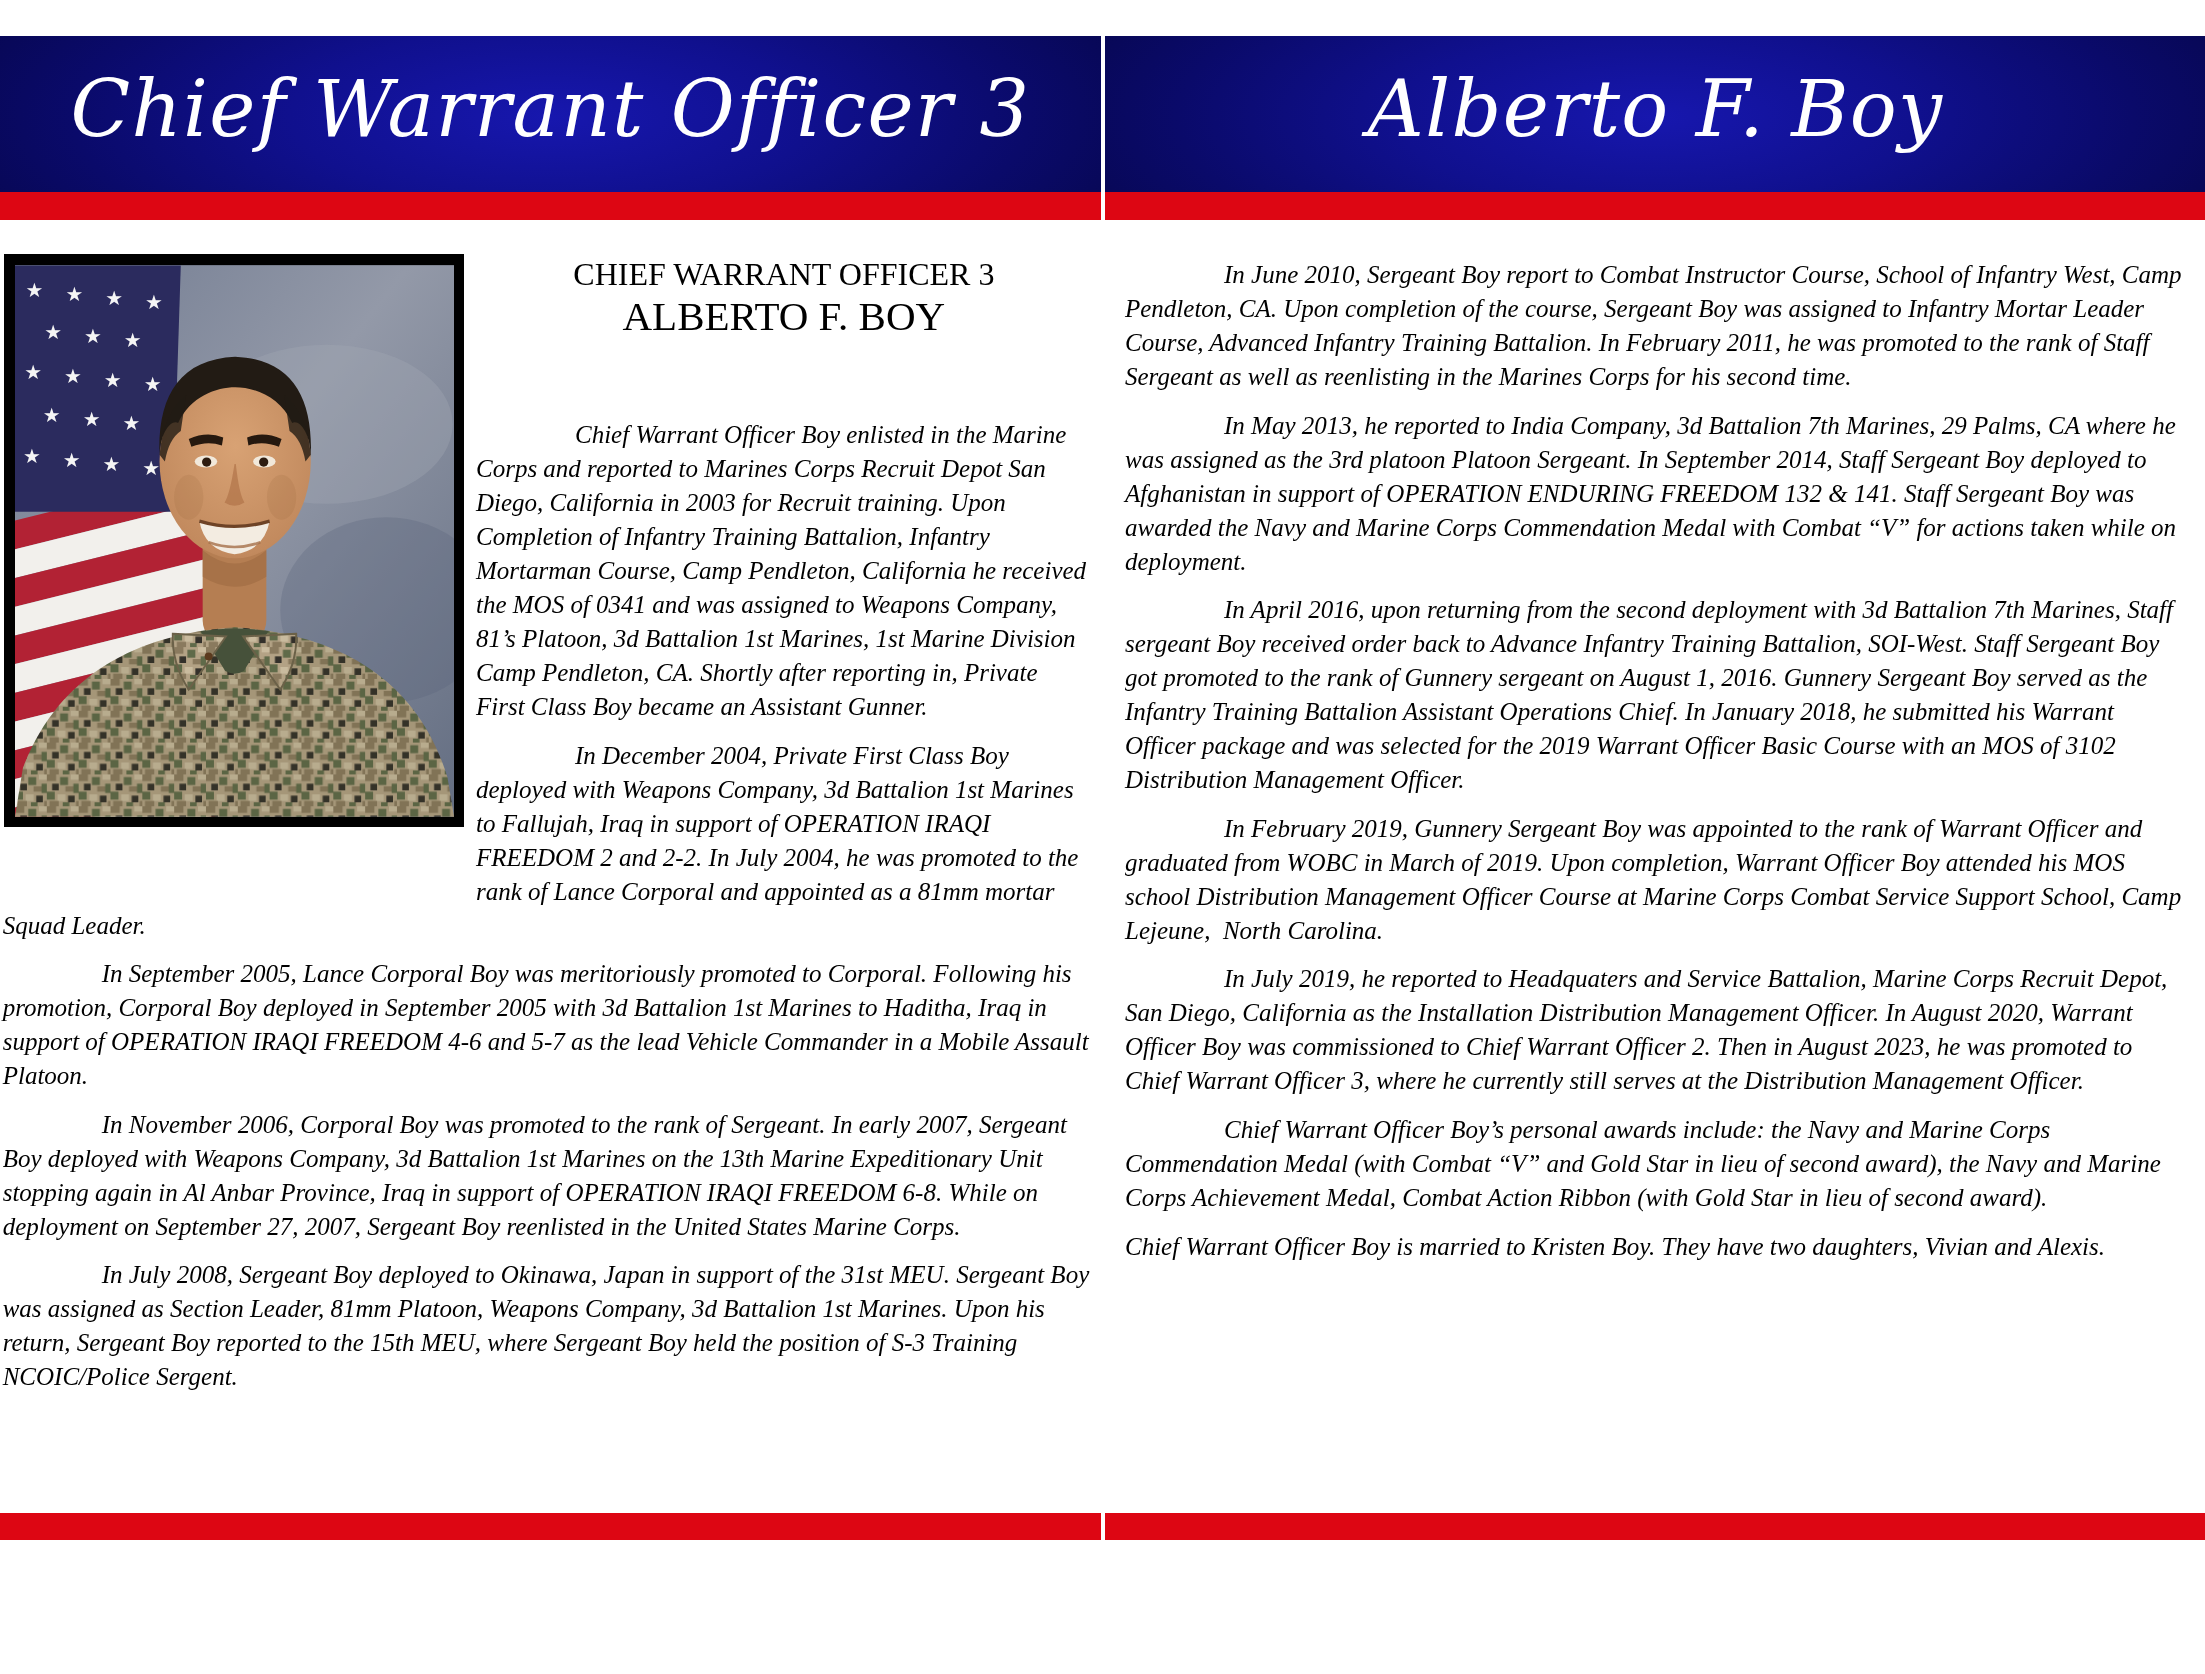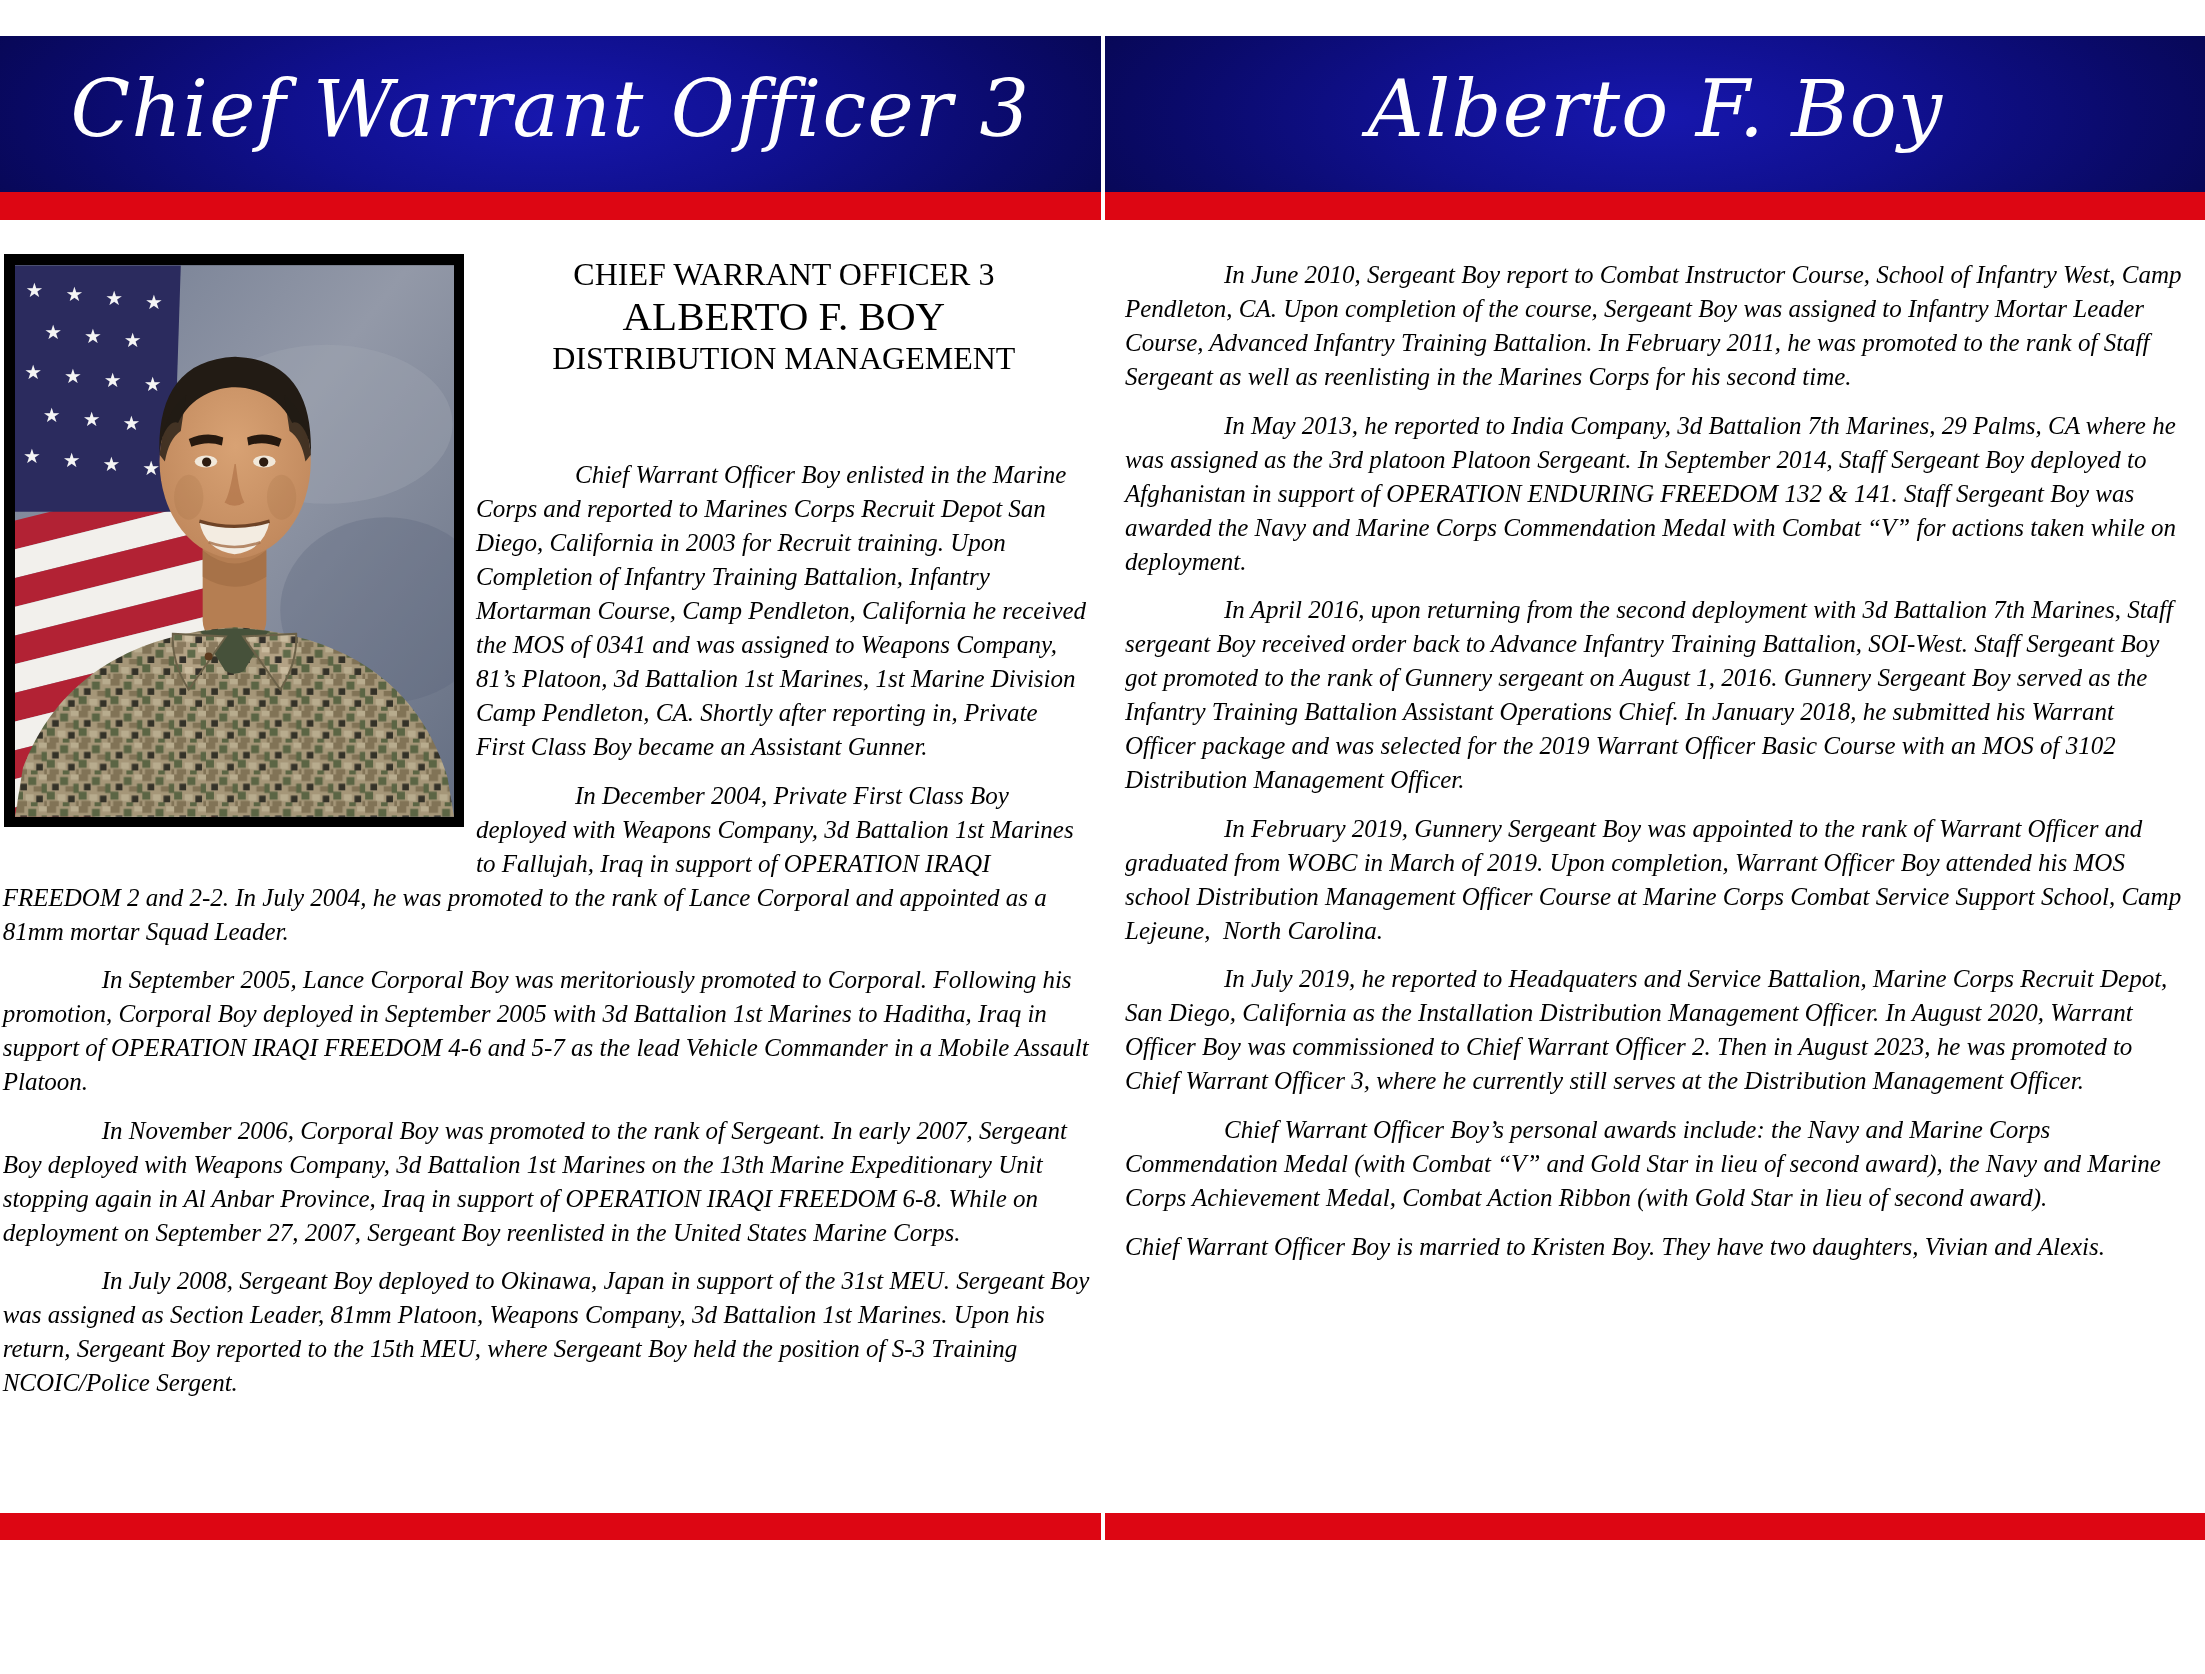--- a/index.html
+++ b/index.html
@@ -197,21 +197,20 @@
 
           <ellipse cx="262" cy="350" rx="22" ry="34" fill="#8e5a34" opacity="0.14"></ellipse>
           <ellipse cx="402" cy="350" rx="22" ry="34" fill="#8e5a34" opacity="0.14"></ellipse>
         </g>
       </svg>
     </div>
 
     <div class="title-block">
       <div class="title-line t1">CHIEF WARRANT OFFICER 3</div>
       <div class="title-line t2">ALBERTO F. BOY</div>
-      <div class="title-line t3">DISTRIBUTION MANAGEMENT</div>
     </div>
 
     <div class="bio">
 
     <p class="para">Chief Warrant Officer Boy enlisted in the Marine Corps and reported to Marines Corps Recruit Depot San Diego, California in 2003 for Recruit training. Upon Completion of Infantry Training Battalion, Infantry Mortarman Course, Camp Pendleton, California he received the MOS of 0341 and was assigned to Weapons Company, 81’s Platoon, 3d Battalion 1st Marines, 1st Marine Division Camp Pendleton, CA. Shortly after reporting in, Private First Class Boy became an Assistant Gunner.</p>
         <p class="para">In December 2004, Private First Class Boy deployed with Weapons Company, 3d Battalion 1st Marines to Fallujah, Iraq in support of OPERATION IRAQI FREEDOM 2 and 2-2. In July 2004, he was promoted to the rank of Lance Corporal and appointed as a 81mm mortar Squad Leader.</p>
         <p class="para">In September 2005, Lance Corporal Boy was meritoriously promoted to Corporal. Following his promotion, Corporal Boy deployed in September 2005 with 3d Battalion 1st Marines to Haditha, Iraq in support of OPERATION IRAQI FREEDOM 4-6 and 5-7 as the lead Vehicle Commander in a Mobile Assault Platoon.</p>
         <p class="para">In November 2006, Corporal Boy was promoted to the rank of Sergeant. In early 2007, Sergeant Boy deployed with Weapons Company, 3d Battalion 1st Marines on the 13th Marine Expeditionary Unit stopping again in Al Anbar Province, Iraq in support of OPERATION IRAQI FREEDOM 6-8. While on deployment on September 27, 2007, Sergeant Boy reenlisted in the United States Marine Corps.</p>
         <p class="para">In July 2008, Sergeant Boy deployed to Okinawa, Japan in support of the 31st MEU. Sergeant Boy was assigned as Section Leader, 81mm Platoon, Weapons Company, 3d Battalion 1st Marines. Upon his return, Sergeant Boy reported to the 15th MEU, where Sergeant Boy held the position of S-3 Training NCOIC/Police Sergent.</p>
       </div>

